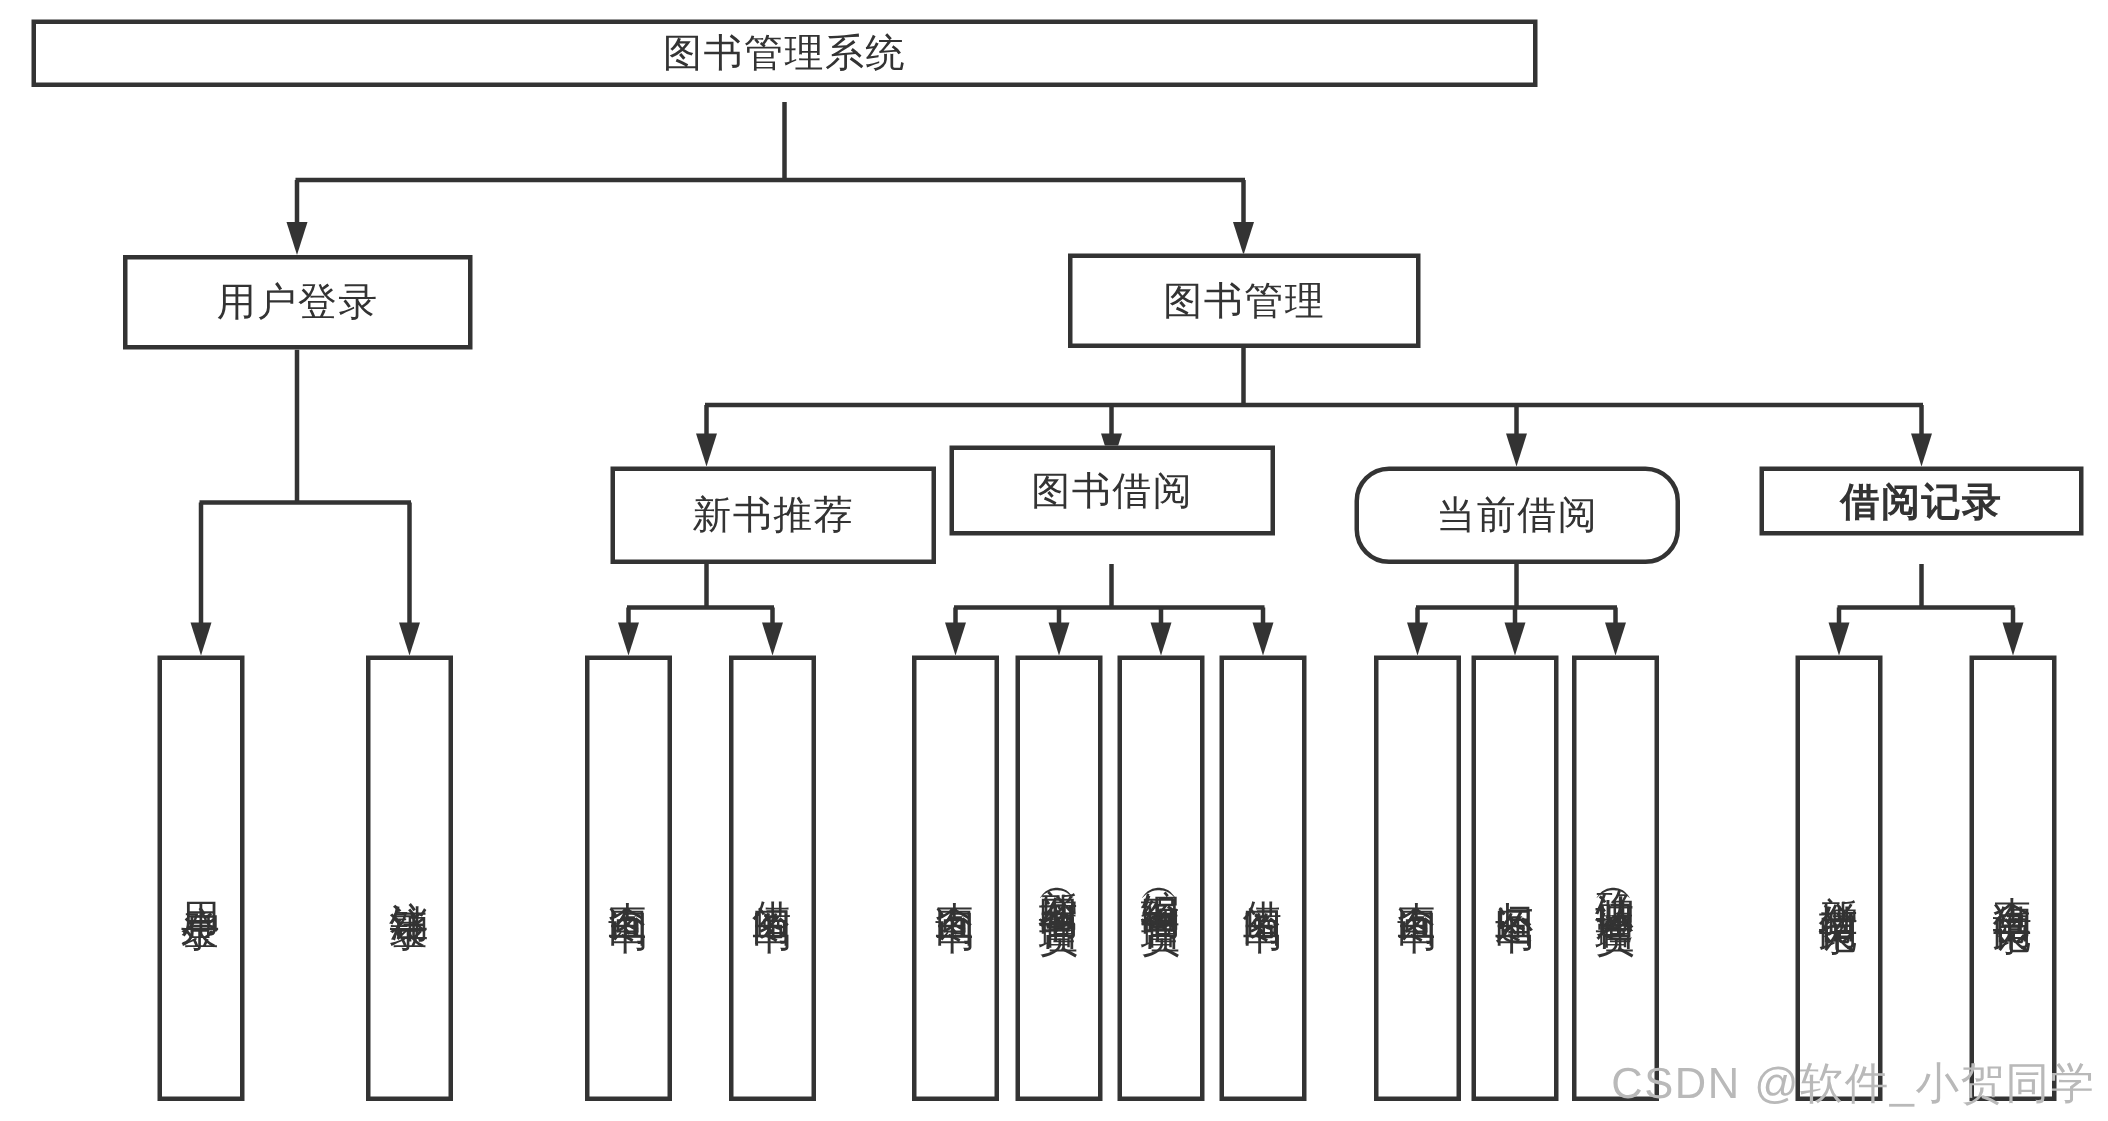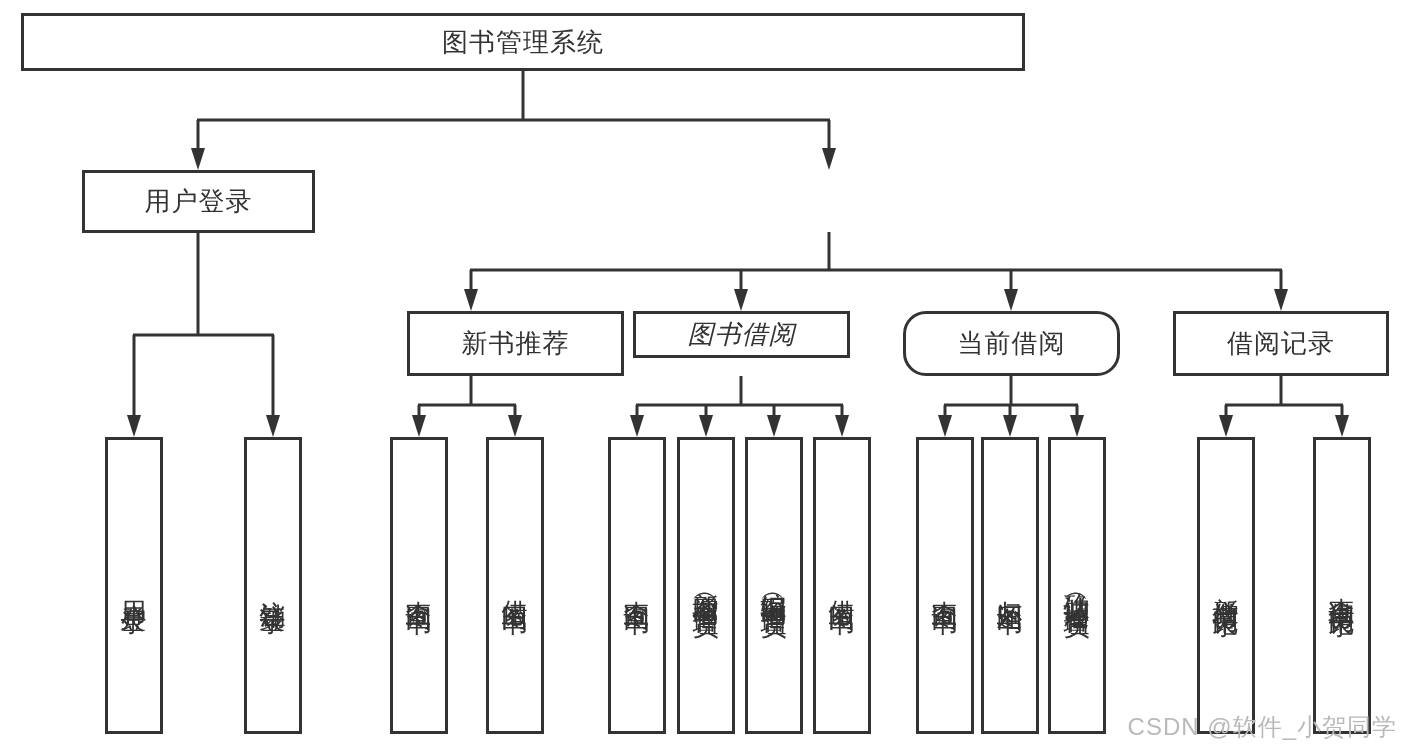--- a/index.html
+++ b/index.html
@@ -52,21 +52,21 @@
     font-size: 26px;
     color: #333333;
     letter-spacing: 3px;
     line-height: 1;
     max-height: 283px;
   }
   #watermark {
     position: absolute;
     right: 8px;
     bottom: 4px;
-    font-size: 24px;
+    font-size: 29px;
     color: #b9b9b9;
     letter-spacing: 1px;
     z-index: 3;
     white-space: nowrap;
   }
 </style>
 </head>
 <body>
 
 <div id="canvas">
@@ -130,38 +130,41 @@
       <polygon points="774,437 767,415 781,415"></polygon>
       <polygon points="842,437 835,415 849,415"></polygon>
       <polygon points="945,437 938,415 952,415"></polygon>
       <polygon points="1010,437 1003,415 1017,415"></polygon>
       <polygon points="1077,437 1070,415 1084,415"></polygon>
       <polygon points="1226,437 1219,415 1233,415"></polygon>
       <polygon points="1342,437 1335,415 1349,415"></polygon>
     </g>
   </svg>
 
-  <div class="hbox" style="left:21px; top:13px; width:1004px; height:58px;">
+  <div class="hbox" style="left:21px; top:13px; width:1004px; height:45px;">
     <span class="lbl">图书管理系统</span>
   </div>
 
   <div class="hbox" style="left:82px; top:170px; width:233px; height:63px;">
     <span class="lbl">用户登录</span>
   </div>
+  <div class="hbox" style="left:712px; top:169px; width:235px; height:63px;">
+    <span class="lbl">图书管理</span>
+  </div>
 
   <div class="hbox" style="left:363px; top:311px; width:217px; height:65px;margin-left:44px;">
     <span class="lbl">新书推荐</span>
   </div>
-  <div class="hbox" style="left:633px; top:311px; width:217px; height:47px;font-style:italic;">
+  <div class="hbox" style="left:633px; top:297px; width:217px; height:60px;">
     <span class="lbl">图书借阅</span>
   </div>
   <div class="hbox" style="left:903px; top:311px; width:217px; height:65px;border-radius:23px;">
     <span class="lbl">当前借阅</span>
   </div>
-  <div class="hbox" style="left:1173px; top:311px; width:216px; height:65px;">
+  <div class="hbox" style="left:1173px; top:311px; width:216px; height:46px;font-weight:bold;">
     <span class="lbl">借阅记录</span>
   </div>
 
   <div class="vbox" style="left:105px;">
     <span class="lbl">用户登录</span>
   </div>
   <div class="vbox" style="left:244px;">
     <span class="lbl">注销登录</span>
   </div>
 

